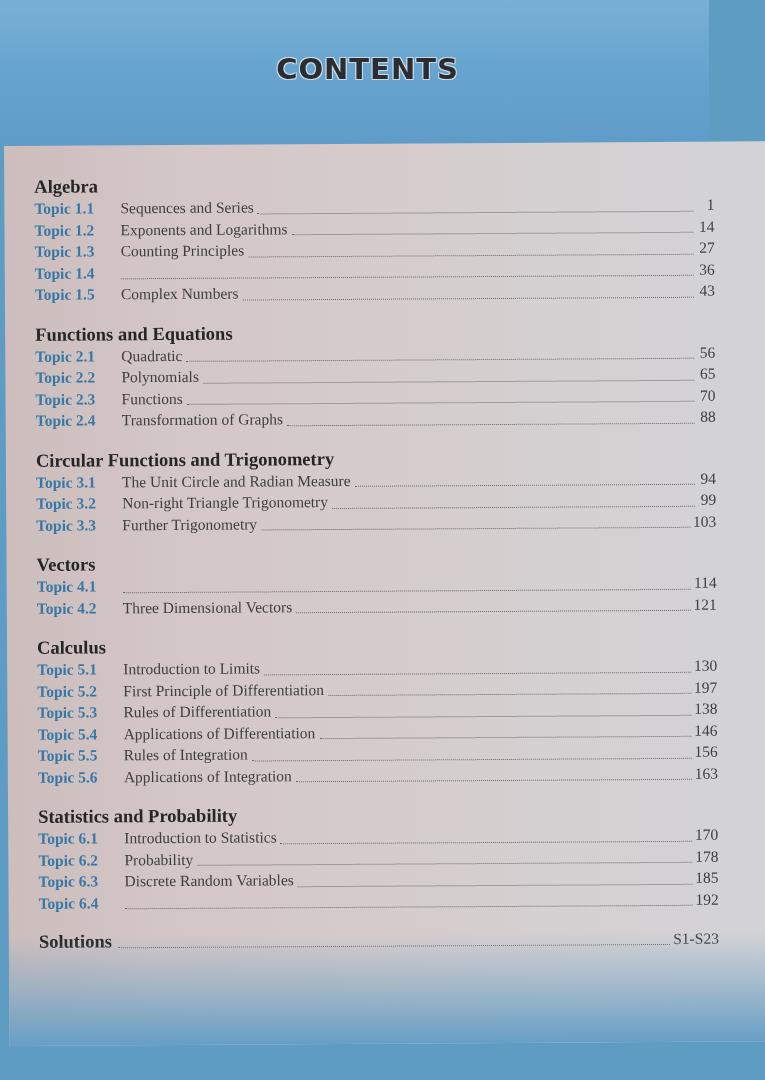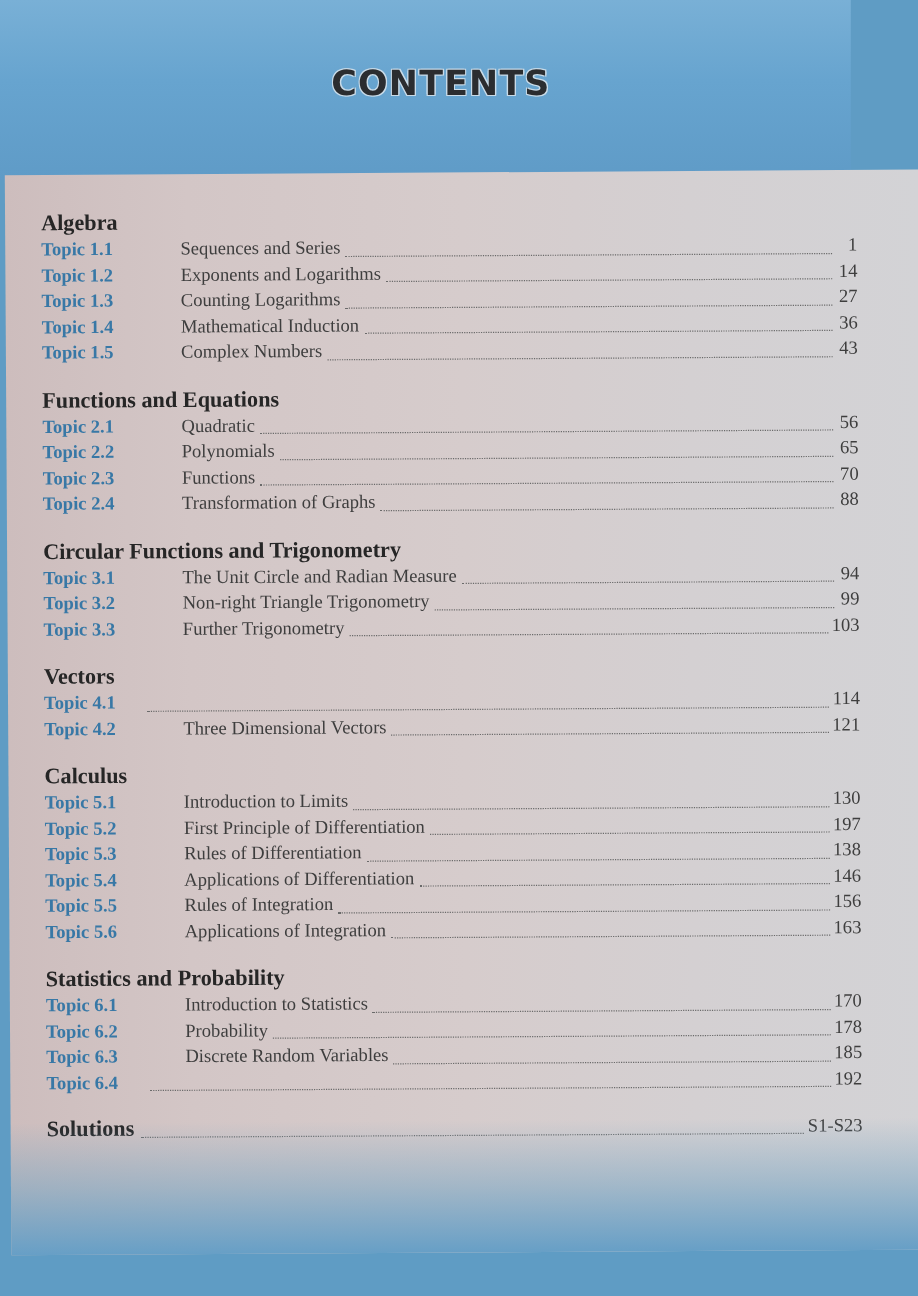--- a/index.html
+++ b/index.html
@@ -37,21 +37,21 @@
   .section-title {
     font-weight: bold; font-size: 18.5px; color: #262626; line-height: 22px;
   }
   .row {
     display: flex; align-items: baseline; height: 21.5px; line-height: 21.5px;
     font-size: 15.5px;
   }
   .topic-label {
     width: 86px; flex: 0 0 86px; font-weight: bold; color: #3878a6;
   }
-  .topic-title { white-space: nowrap; padding-right: 4px; margin-left: 30px; }
+  .topic-title { white-space: nowrap; padding-right: 4px; }
   .leader {
     flex: 1 1 auto; border-bottom: 1.5px dotted #6a6a6a; margin-bottom: 4px;
     height: 0; align-self: flex-end; margin-right: 3px;
   }
   .page-num { white-space: nowrap; min-width: 18px; text-align: right; }
   .solutions {
     display: flex; align-items: baseline; font-size: 15.5px; margin-top: 4px;
   }
   .solutions .sol-title {
     font-weight: bold; font-size: 18.5px; color: #262626; padding-right: 6px;
@@ -76,27 +76,26 @@
             <span class="page-num">1</span>
           </div>
           <div class="row">
             <span class="topic-label">Topic 1.2</span>
             <span class="topic-title">Exponents and Logarithms</span>
             <span class="leader"></span>
             <span class="page-num">14</span>
           </div>
           <div class="row">
             <span class="topic-label">Topic 1.3</span>
-            <span class="topic-title">Counting Logarithms</span>
+            <span class="topic-title">Counting Principles</span>
             <span class="leader"></span>
             <span class="page-num">27</span>
           </div>
           <div class="row">
             <span class="topic-label">Topic 1.4</span>
-            <span class="topic-title">Mathematical Induction</span>
             <span class="leader"></span>
             <span class="page-num">36</span>
           </div>
           <div class="row">
             <span class="topic-label">Topic 1.5</span>
             <span class="topic-title">Complex Numbers</span>
             <span class="leader"></span>
             <span class="page-num">43</span>
           </div>
         </div>

